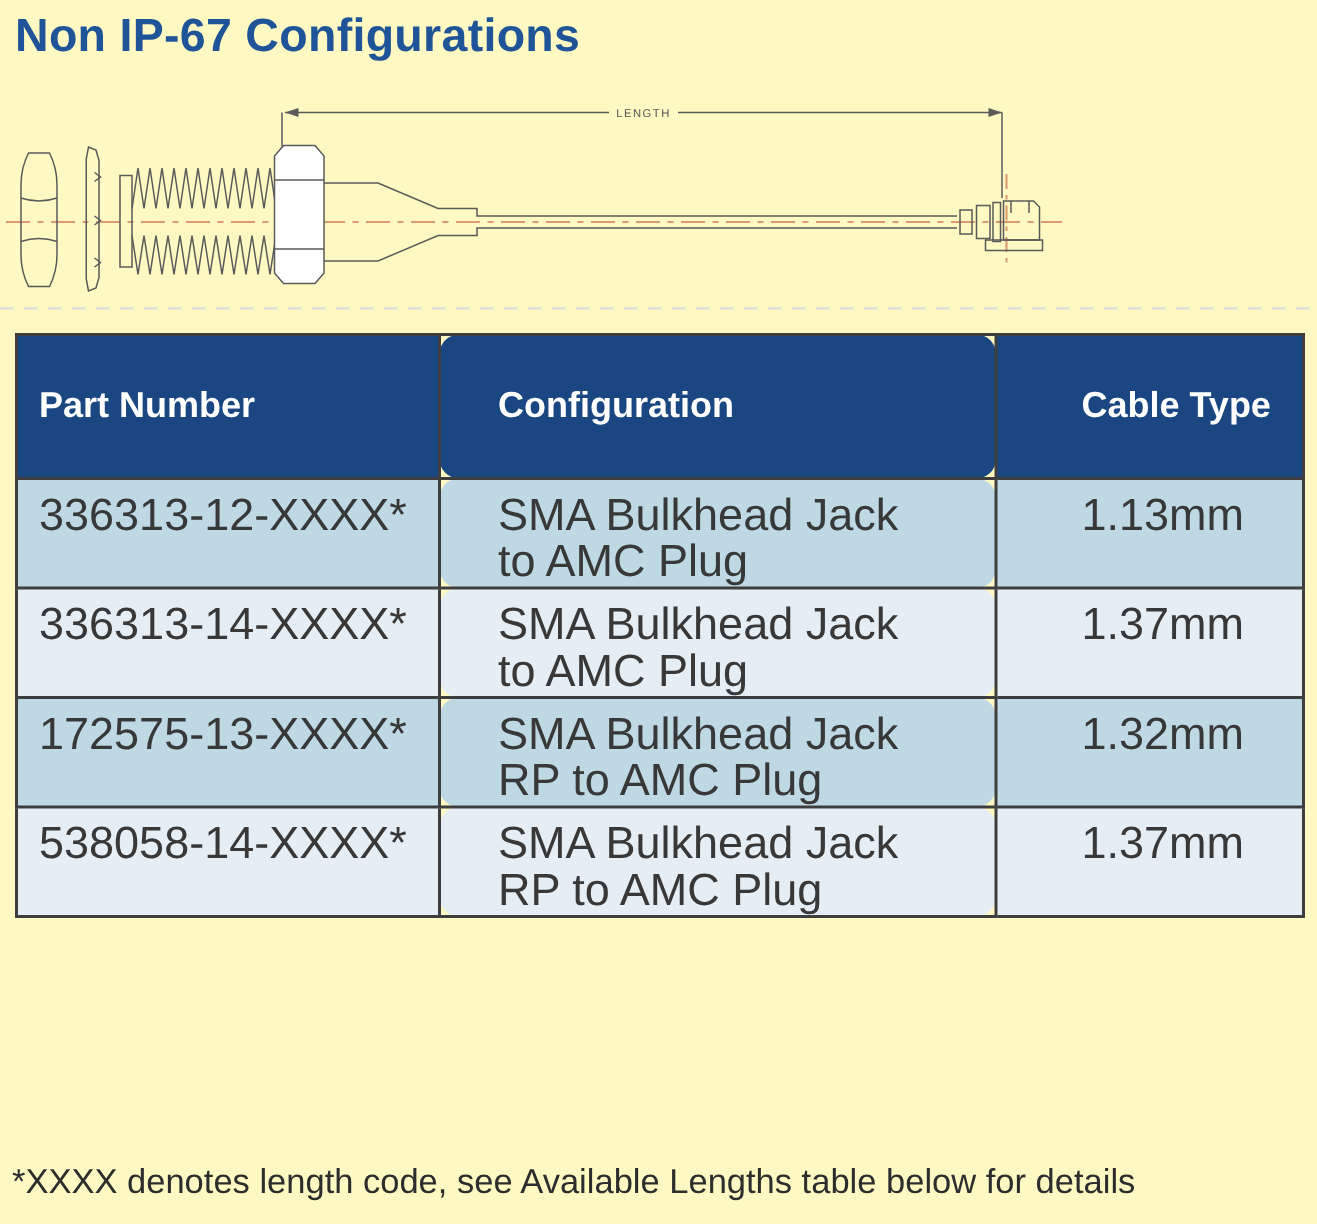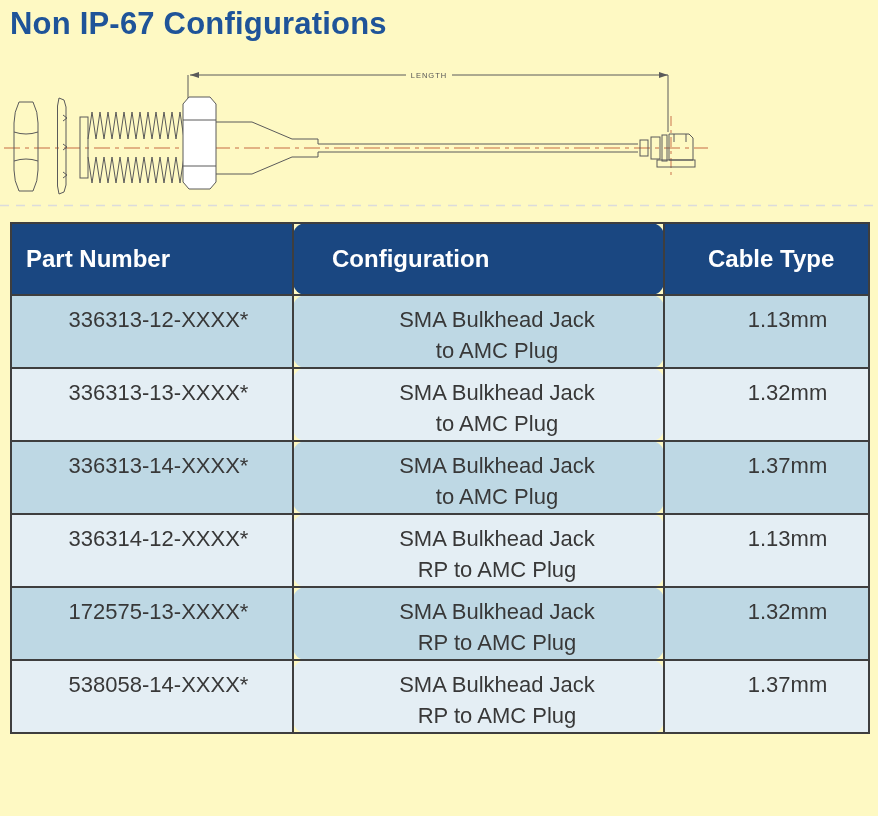--- a/index.html
+++ b/index.html
@@ -21,29 +21,29 @@
     position:absolute; left:10px; top:222px; width:858px;
     border-collapse:collapse; table-layout:fixed;
   }
   table.cfg th, table.cfg td {
     border:2px solid var(--border-dark, #3E3E3E);
     box-sizing:border-box;
   }
   table.cfg th {
     background: var(--header-navy, #1A4781);
     color:#ffffff; font-size:24px; font-weight:700;
-    text-align:left; height:72px; vertical-align:middle;
+    text-align:left; height:96px; vertical-align:middle;
   }
   table.cfg td {
-    font-size:22px; color: var(--text-dark, #383838);
-    height:72px; vertical-align:top; padding-top:8px; line-height:31px;text-align:center;
+    font-size:30px; color: var(--text-dark, #383838);
+    height:72px; vertical-align:top; padding-top:8px; line-height:31px;
   }
   .col-pn  { padding-left:14px; }
   .col-cfg { padding-left:38px;border-radius:13px; }
-  .col-ct  { padding-left:43px;margin-top:16px; }
+  .col-ct  { padding-left:56px;margin-top:16px; }
   tbody tr:nth-child(odd)  { background: var(--row-odd, #BED8E4); }
   tbody tr:nth-child(even) { background: var(--row-even, #E4EEF4); }
 
   .footnote {
     position:absolute; left:8px; top:772px; margin:0;
     font-size:23px; color:#2d2d2d; line-height:30px;
   }
 </style>
 </head>
 <body>
@@ -127,41 +127,32 @@
         <th class="col-ct">Cable Type</th>
       </tr>
     </thead>
     <tbody>
       <tr>
         <td class="col-pn">336313-12-XXXX*</td>
         <td class="col-cfg"><span>SMA Bulkhead Jack</span><br><span>to AMC Plug</span></td>
         <td class="col-ct">1.13mm</td>
       </tr>
       <tr>
-        <td class="col-pn">336313-13-XXXX*</td>
-        <td class="col-cfg"><span>SMA Bulkhead Jack</span><br><span>to AMC Plug</span></td>
-        <td class="col-ct">1.32mm</td>
-      </tr>
-      <tr>
         <td class="col-pn">336313-14-XXXX*</td>
         <td class="col-cfg"><span>SMA Bulkhead Jack</span><br><span>to AMC Plug</span></td>
         <td class="col-ct">1.37mm</td>
-      </tr>
-      <tr>
-        <td class="col-pn">336314-12-XXXX*</td>
-        <td class="col-cfg"><span>SMA Bulkhead Jack</span><br><span>RP to AMC Plug</span></td>
-        <td class="col-ct">1.13mm</td>
       </tr>
       <tr>
         <td class="col-pn">172575-13-XXXX*</td>
         <td class="col-cfg"><span>SMA Bulkhead Jack</span><br><span>RP to AMC Plug</span></td>
         <td class="col-ct">1.32mm</td>
       </tr>
       <tr>
         <td class="col-pn">538058-14-XXXX*</td>
         <td class="col-cfg"><span>SMA Bulkhead Jack</span><br><span>RP to AMC Plug</span></td>
         <td class="col-ct">1.37mm</td>
       </tr>
     </tbody>
   </table>
 
+  <p class="footnote">*XXXX denotes length code, see Available Lengths table below for details</p>
 
 </div>
 
 </body></html>

